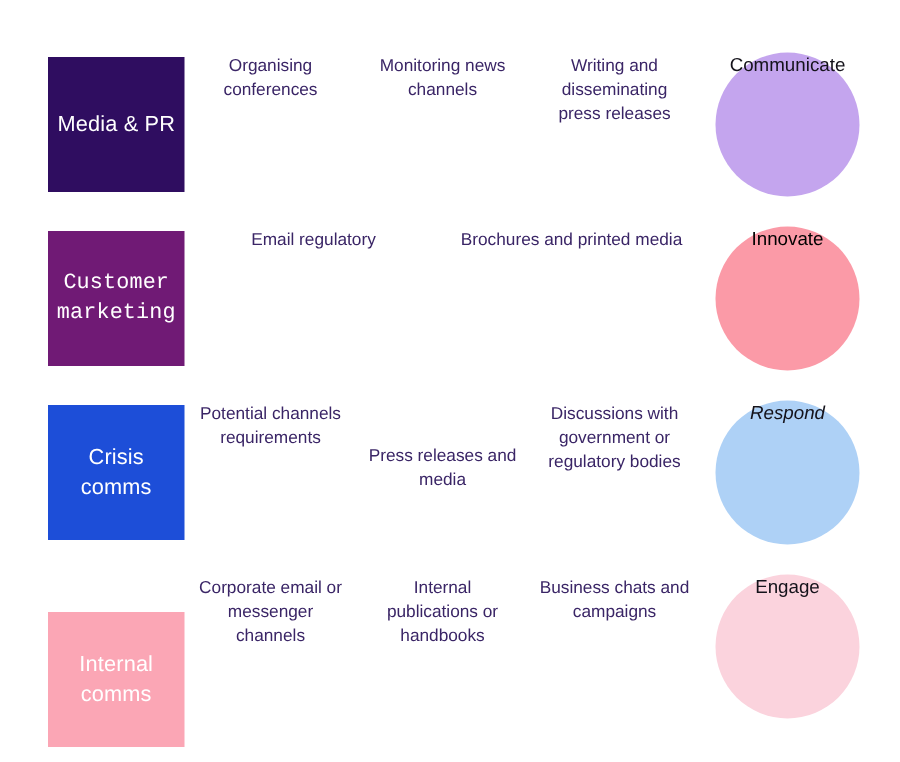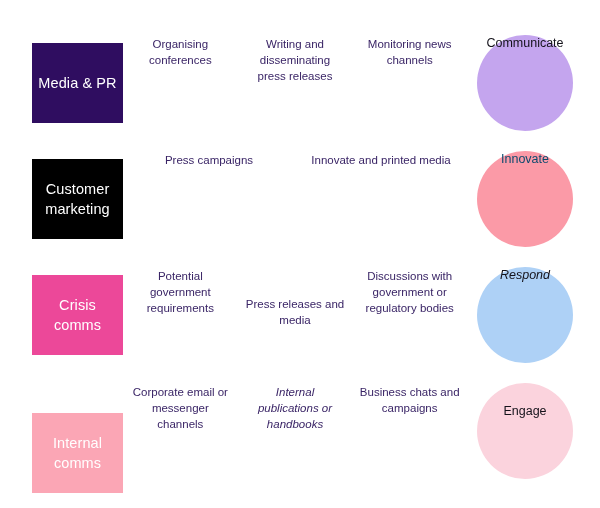--- a/index.html
+++ b/index.html
@@ -22,21 +22,21 @@
     display: flex;
     align-items: center;
     height: 94px;
     margin-bottom: 22px;
   }
   .row:last-child { margin-bottom: 0; }
 
   
   .cat-square {
     width: 91px;
-    height: 80px;
+    height: 90px;
     flex: 0 0 91px;
     display: flex;
     align-items: center;
     justify-content: center;
     text-align: center;
   }
   .cat-label {
     color: #ffffff;
     font-size: 14.5px;
     line-height: 20px;
@@ -80,62 +80,62 @@
 <body>
 
 <div id="matrix" style="background-color: rgb(255, 255, 255);">
 
   <div class="row">
     <div class="cat-square" style="background-color: rgb(47, 13, 96);">
       <span class="cat-label" style="color: rgb(255, 255, 255);">Media &amp; PR</span>
     </div>
     <div class="channels">
       <div class="channel-cell" style="color: rgb(58, 37, 102);">Organising conferences</div>
+      <div class="channel-cell" style="color: rgb(58, 37, 102);">Monitoring news channels</div>
       <div class="channel-cell" style="color: rgb(58, 37, 102);">Writing and disseminating press releases</div>
-      <div class="channel-cell" style="color: rgb(58, 37, 102);">Monitoring news channels</div>
     </div>
     <div class="outcome-circle" style="background-color: rgb(196, 165, 238);">
       <span class="outcome-label" style="color: rgb(20, 18, 26);">Communicate</span>
     </div>
   </div>
 
   <div class="row">
-    <div class="cat-square" style="background-color: #000000;">
+    <div class="cat-square" style="background-color: #701a75; font-family: Liberation Mono, monospace;">
       <span class="cat-label" style="color: rgb(255, 255, 255);">Customer marketing</span>
     </div>
     <div class="channels">
-      <div class="channel-cell" style="color: rgb(58, 37, 102);">Press campaigns</div>
-      <div class="channel-cell" style="color: rgb(58, 37, 102);">Innovate and printed media</div>
+      <div class="channel-cell" style="color: rgb(58, 37, 102);">Email regulatory</div>
+      <div class="channel-cell" style="color: rgb(58, 37, 102);">Brochures and printed media</div>
     </div>
     <div class="outcome-circle" style="background-color: rgb(251, 154, 167);">
-      <span class="outcome-label" style="color: #0c4a6e;">Innovate</span>
+      <span class="outcome-label" style="color: #000000;">Innovate</span>
     </div>
   </div>
 
   <div class="row">
-    <div class="cat-square" style="background-color: #ec4899;">
+    <div class="cat-square" style="background-color: #1d4ed8;">
       <span class="cat-label" style="color: rgb(255, 255, 255);">Crisis comms</span>
     </div>
     <div class="channels">
-      <div class="channel-cell" style="color: rgb(58, 37, 102);">Potential government requirements</div>
+      <div class="channel-cell" style="color: rgb(58, 37, 102);">Potential channels requirements</div>
       <div class="channel-cell" style="color: rgb(58, 37, 102); margin-top: 28px;">Press releases and media</div>
       <div class="channel-cell" style="color: rgb(58, 37, 102);">Discussions with government or regulatory bodies</div>
     </div>
     <div class="outcome-circle" style="background-color: rgb(174, 209, 246); font-style: italic;">
       <span class="outcome-label" style="color: rgb(20, 18, 26);">Respond</span>
     </div>
   </div>
 
   <div class="row">
     <div class="cat-square" style="background-color: rgb(251, 166, 181); margin-top: 44px;">
       <span class="cat-label" style="color: rgb(255, 255, 255);">Internal comms</span>
     </div>
     <div class="channels">
       <div class="channel-cell" style="color: rgb(58, 37, 102);">Corporate email or messenger channels</div>
-      <div class="channel-cell" style="color: rgb(58, 37, 102); font-style: italic;">Internal publications or handbooks</div>
+      <div class="channel-cell" style="color: rgb(58, 37, 102);">Internal publications or handbooks</div>
       <div class="channel-cell" style="color: rgb(58, 37, 102);">Business chats and campaigns</div>
     </div>
     <div class="outcome-circle" style="background-color: rgb(251, 211, 221);">
-      <span class="outcome-label" style="color: rgb(20, 18, 26); margin-top: 20px;">Engage</span>
+      <span class="outcome-label" style="color: rgb(20, 18, 26);">Engage</span>
     </div>
   </div>
 
 </div>
 
 </body></html>

